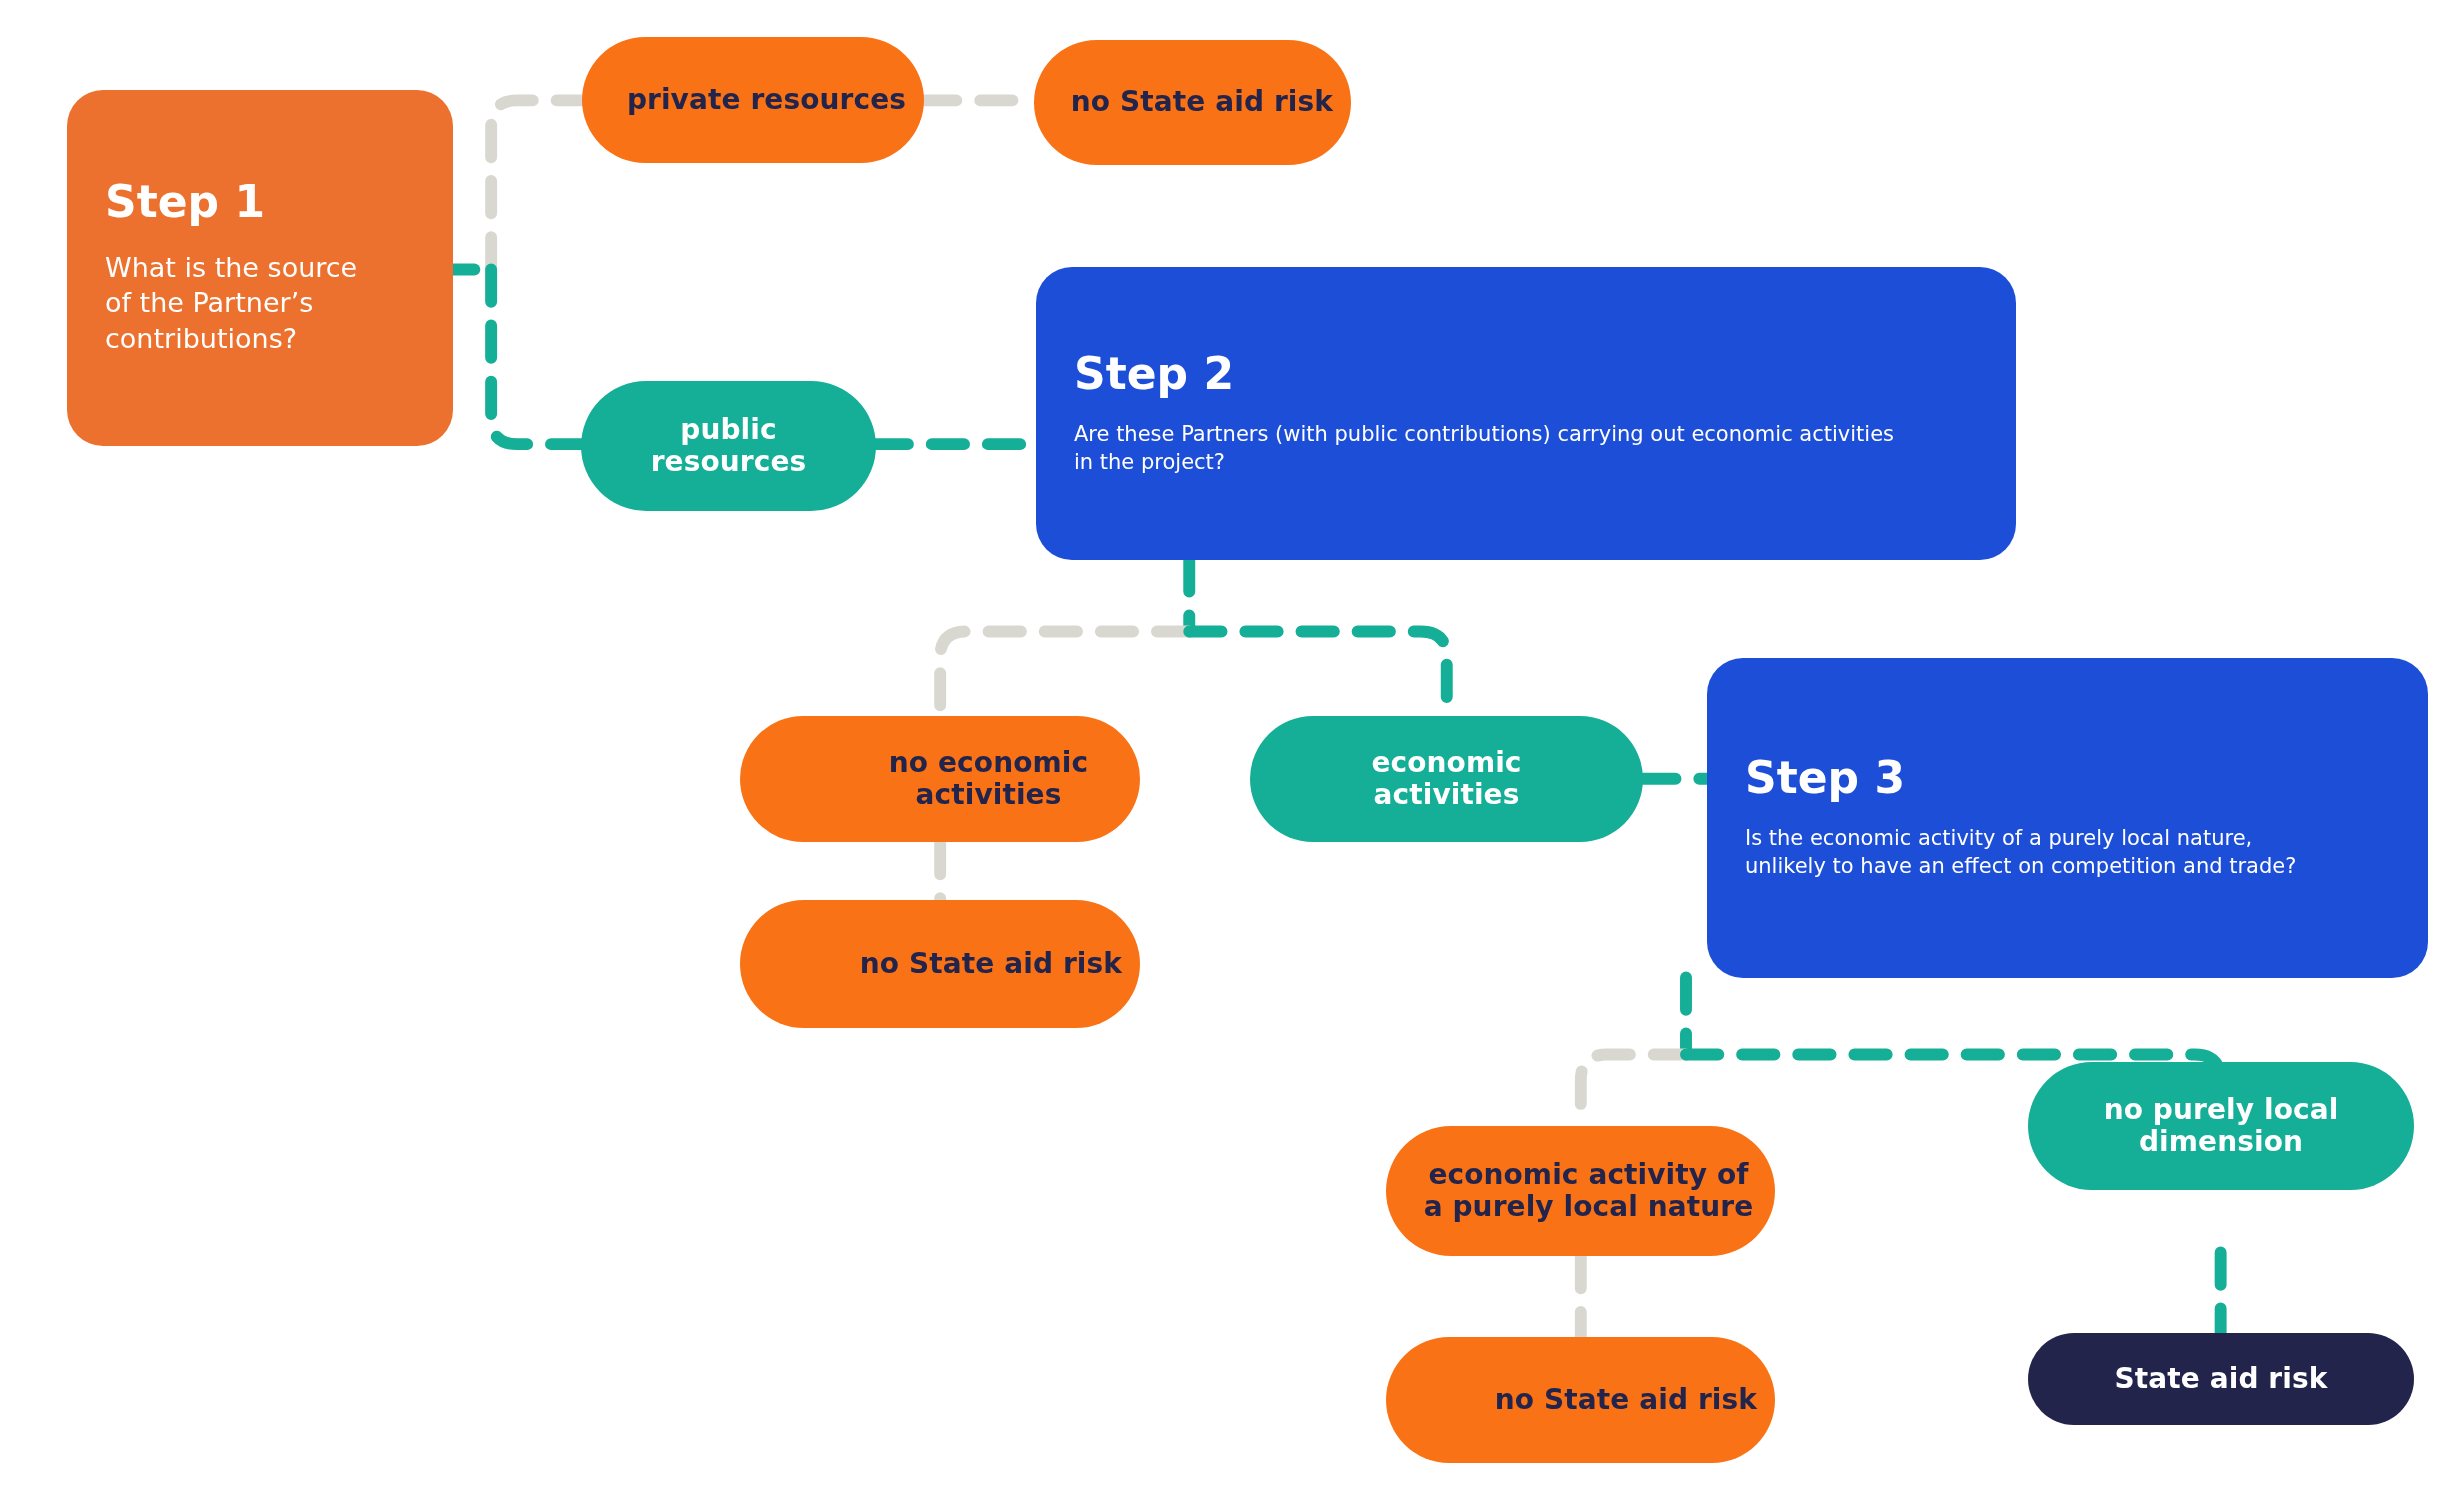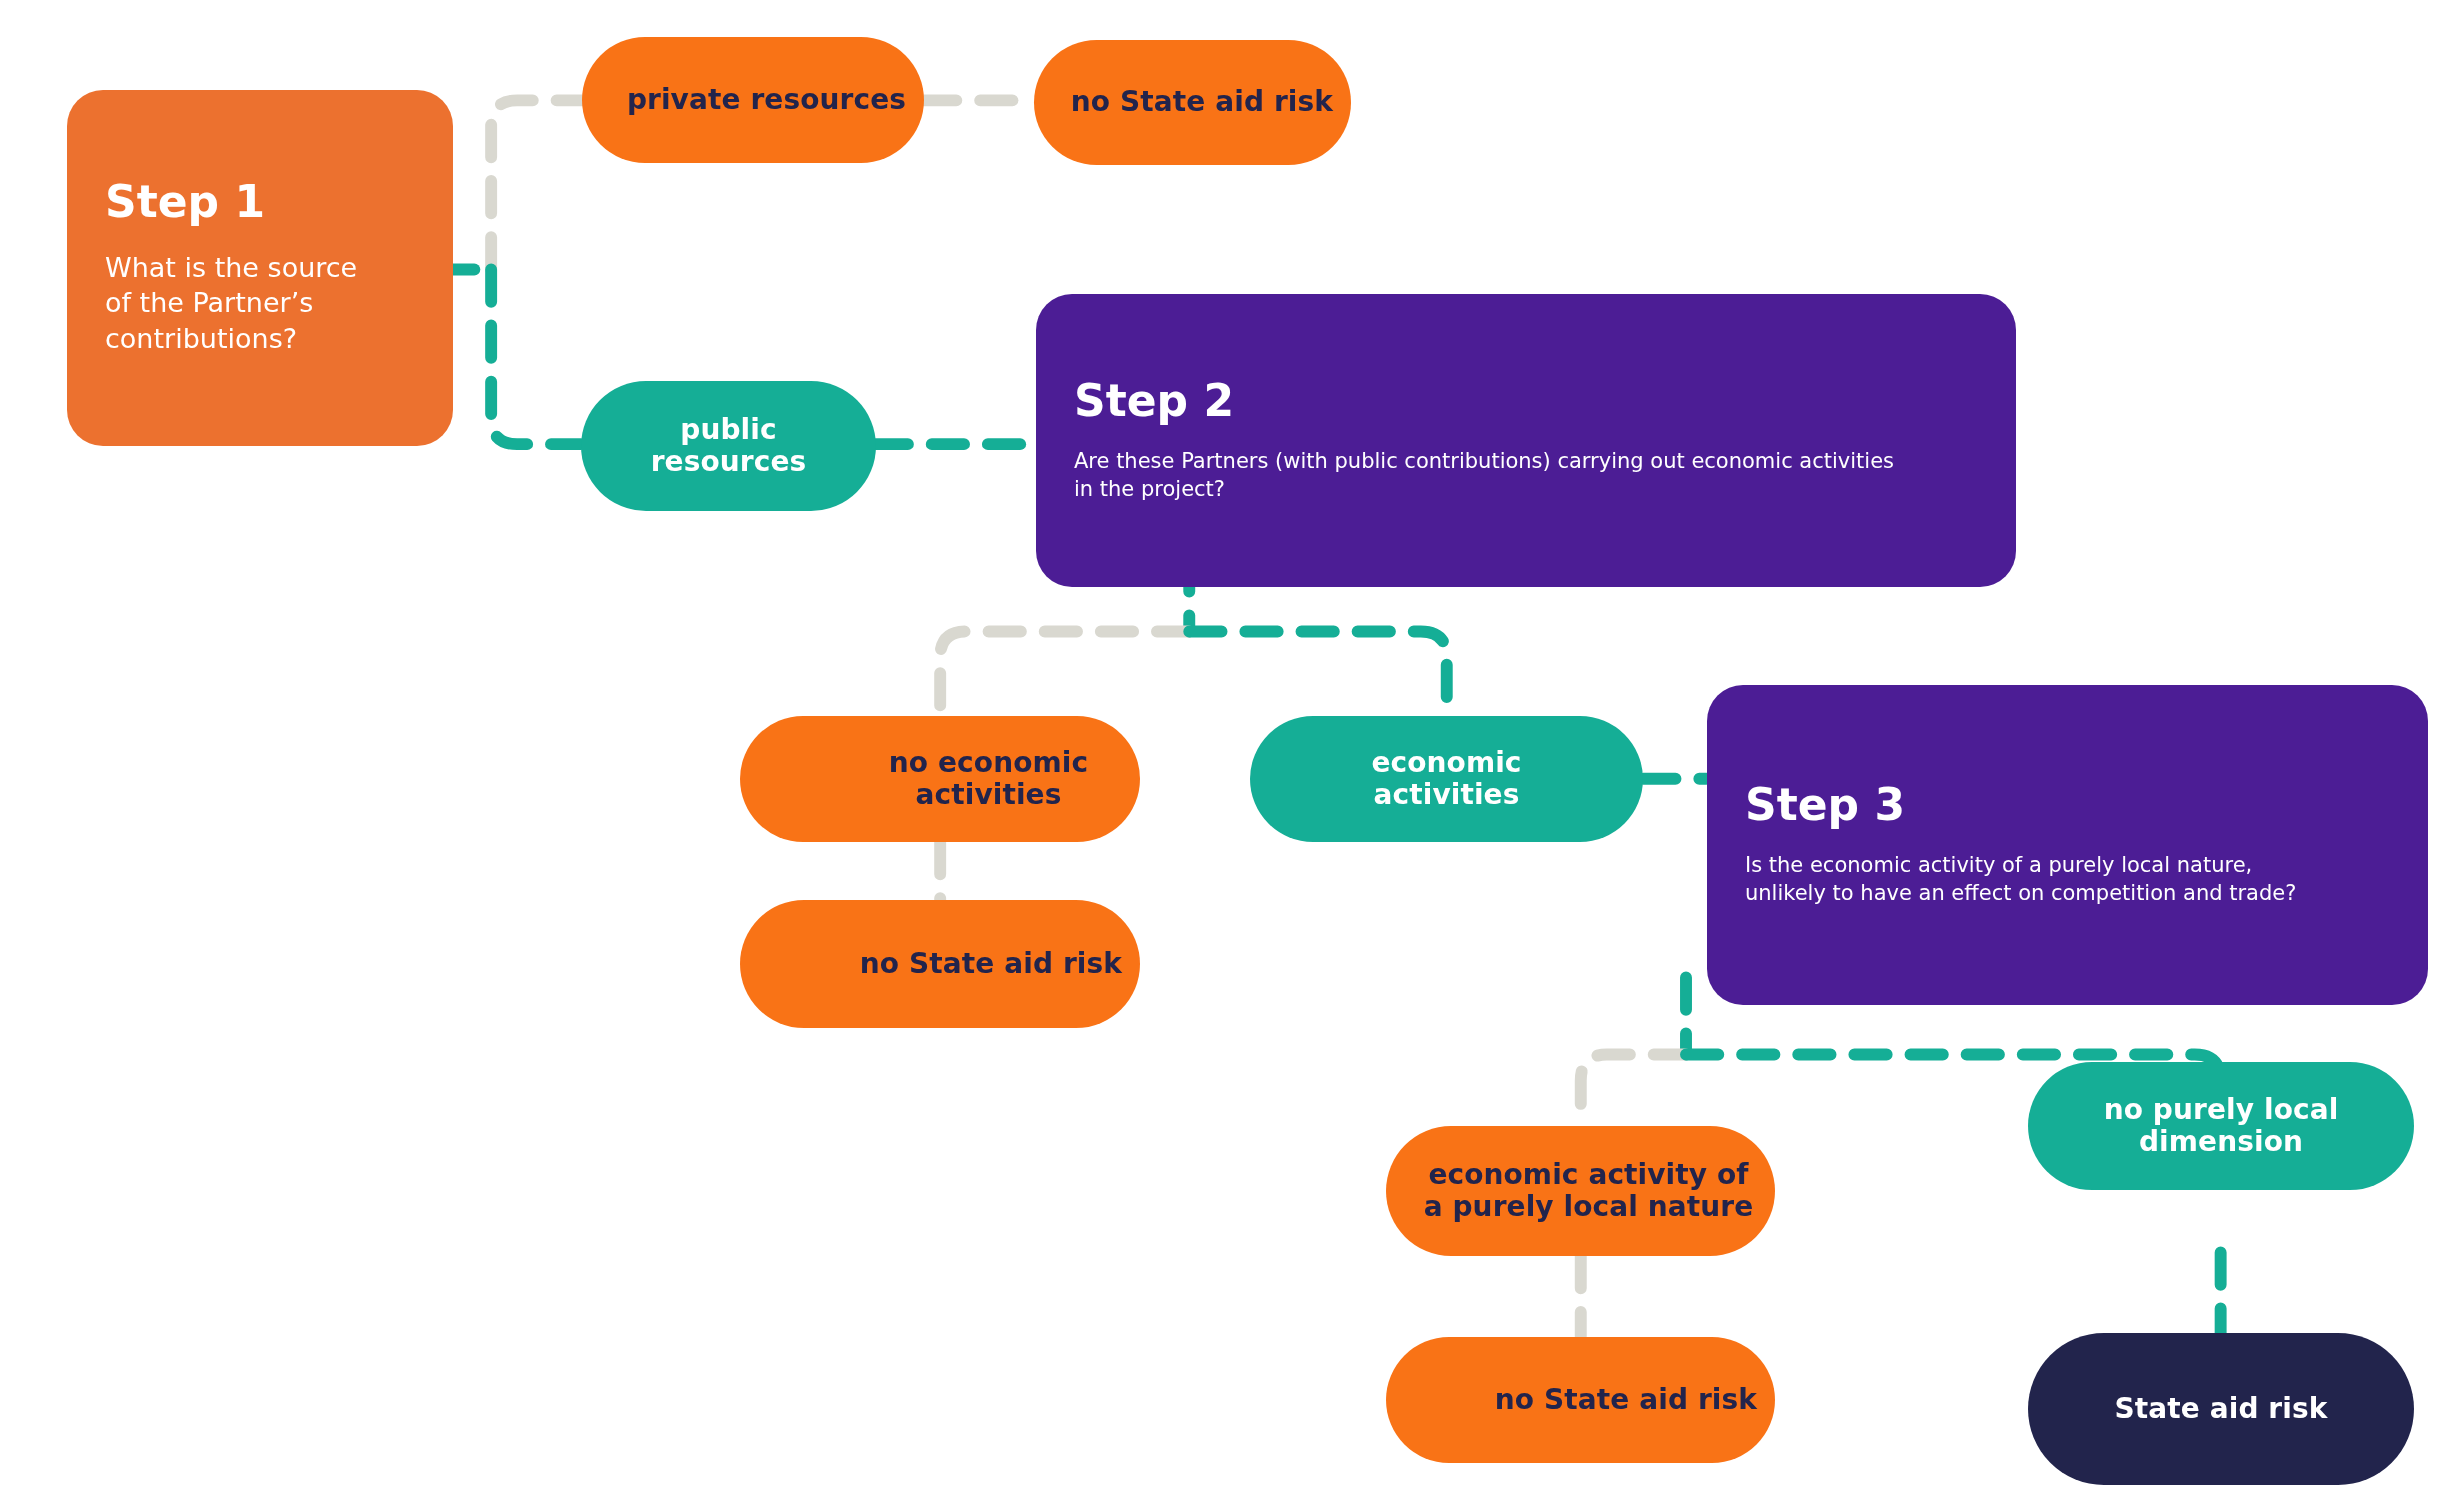--- a/index.html
+++ b/index.html
@@ -54,21 +54,21 @@
   .pill.navy            { background: #22244C; }
   .pill.navy .pill-text { color: #ffffff; }
 
   
   .card {
     border-radius: 36px;
     padding: 0 38px;
     justify-content: center;
   }
   .card.orange { background: #EC712F; }
-  .card.teal   { background: #4c1d95; margin-top: 27px; }
+  .card.teal   { background: #1d4ed8; }
   .card .card-title {
     color: #ffffff;
     font-weight: bold;
     font-size: 44px;
     line-height: 1.05;
     margin: 0 0 24px 0;
   }
   .card .card-body {
     color: #ffffff;
     font-size: 21px;
@@ -162,18 +162,18 @@
   </div>
 
   <div class="node pill teal" style="left:2028px; top:1062px; width:386px; height:128px;">
     <div class="pill-text" style="max-width:281px;">no purely local dimension</div>
   </div>
 
   <div class="node pill grey" style="left:1386px; top:1337px; width:389px; height:126px;">
     <div class="pill-text">no State aid risk</div>
   </div>
 
-  <div class="node pill navy" style="left:2028px; top:1333px; width:386px; height:152px;">
+  <div class="node pill navy" style="left:2028px; top:1333px; width:386px; height:92px;">
     <div class="pill-text">State aid risk</div>
   </div>
 
 </div>
 
 
 </body></html>

